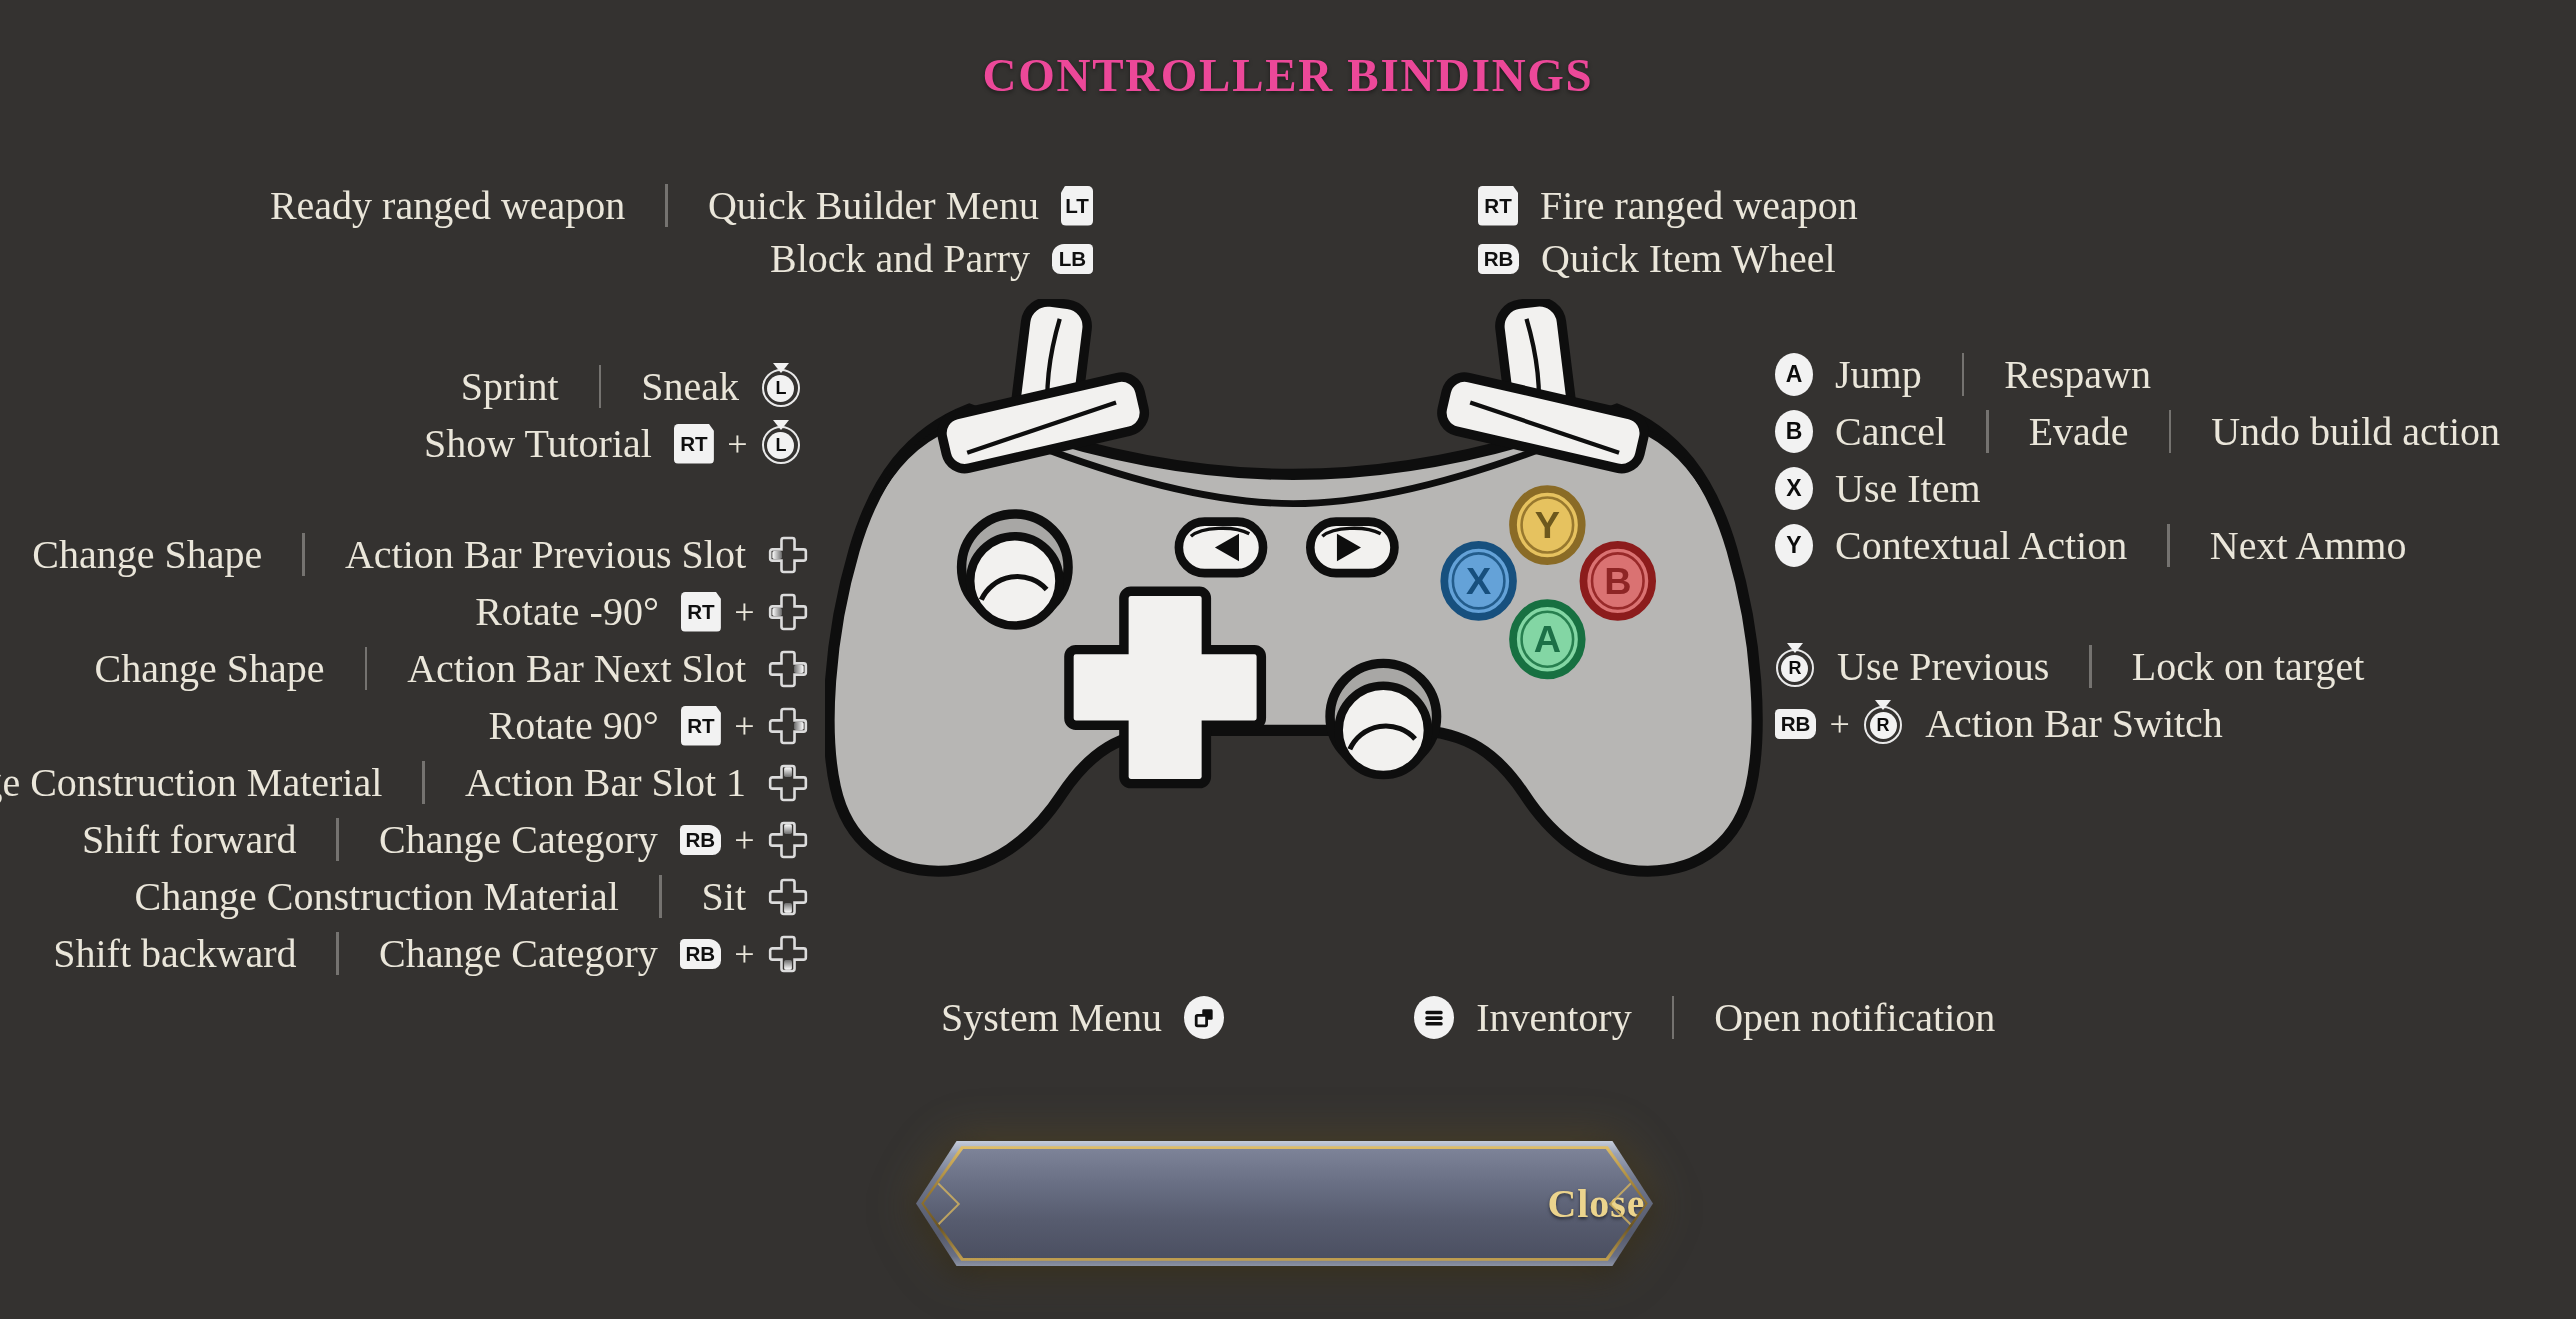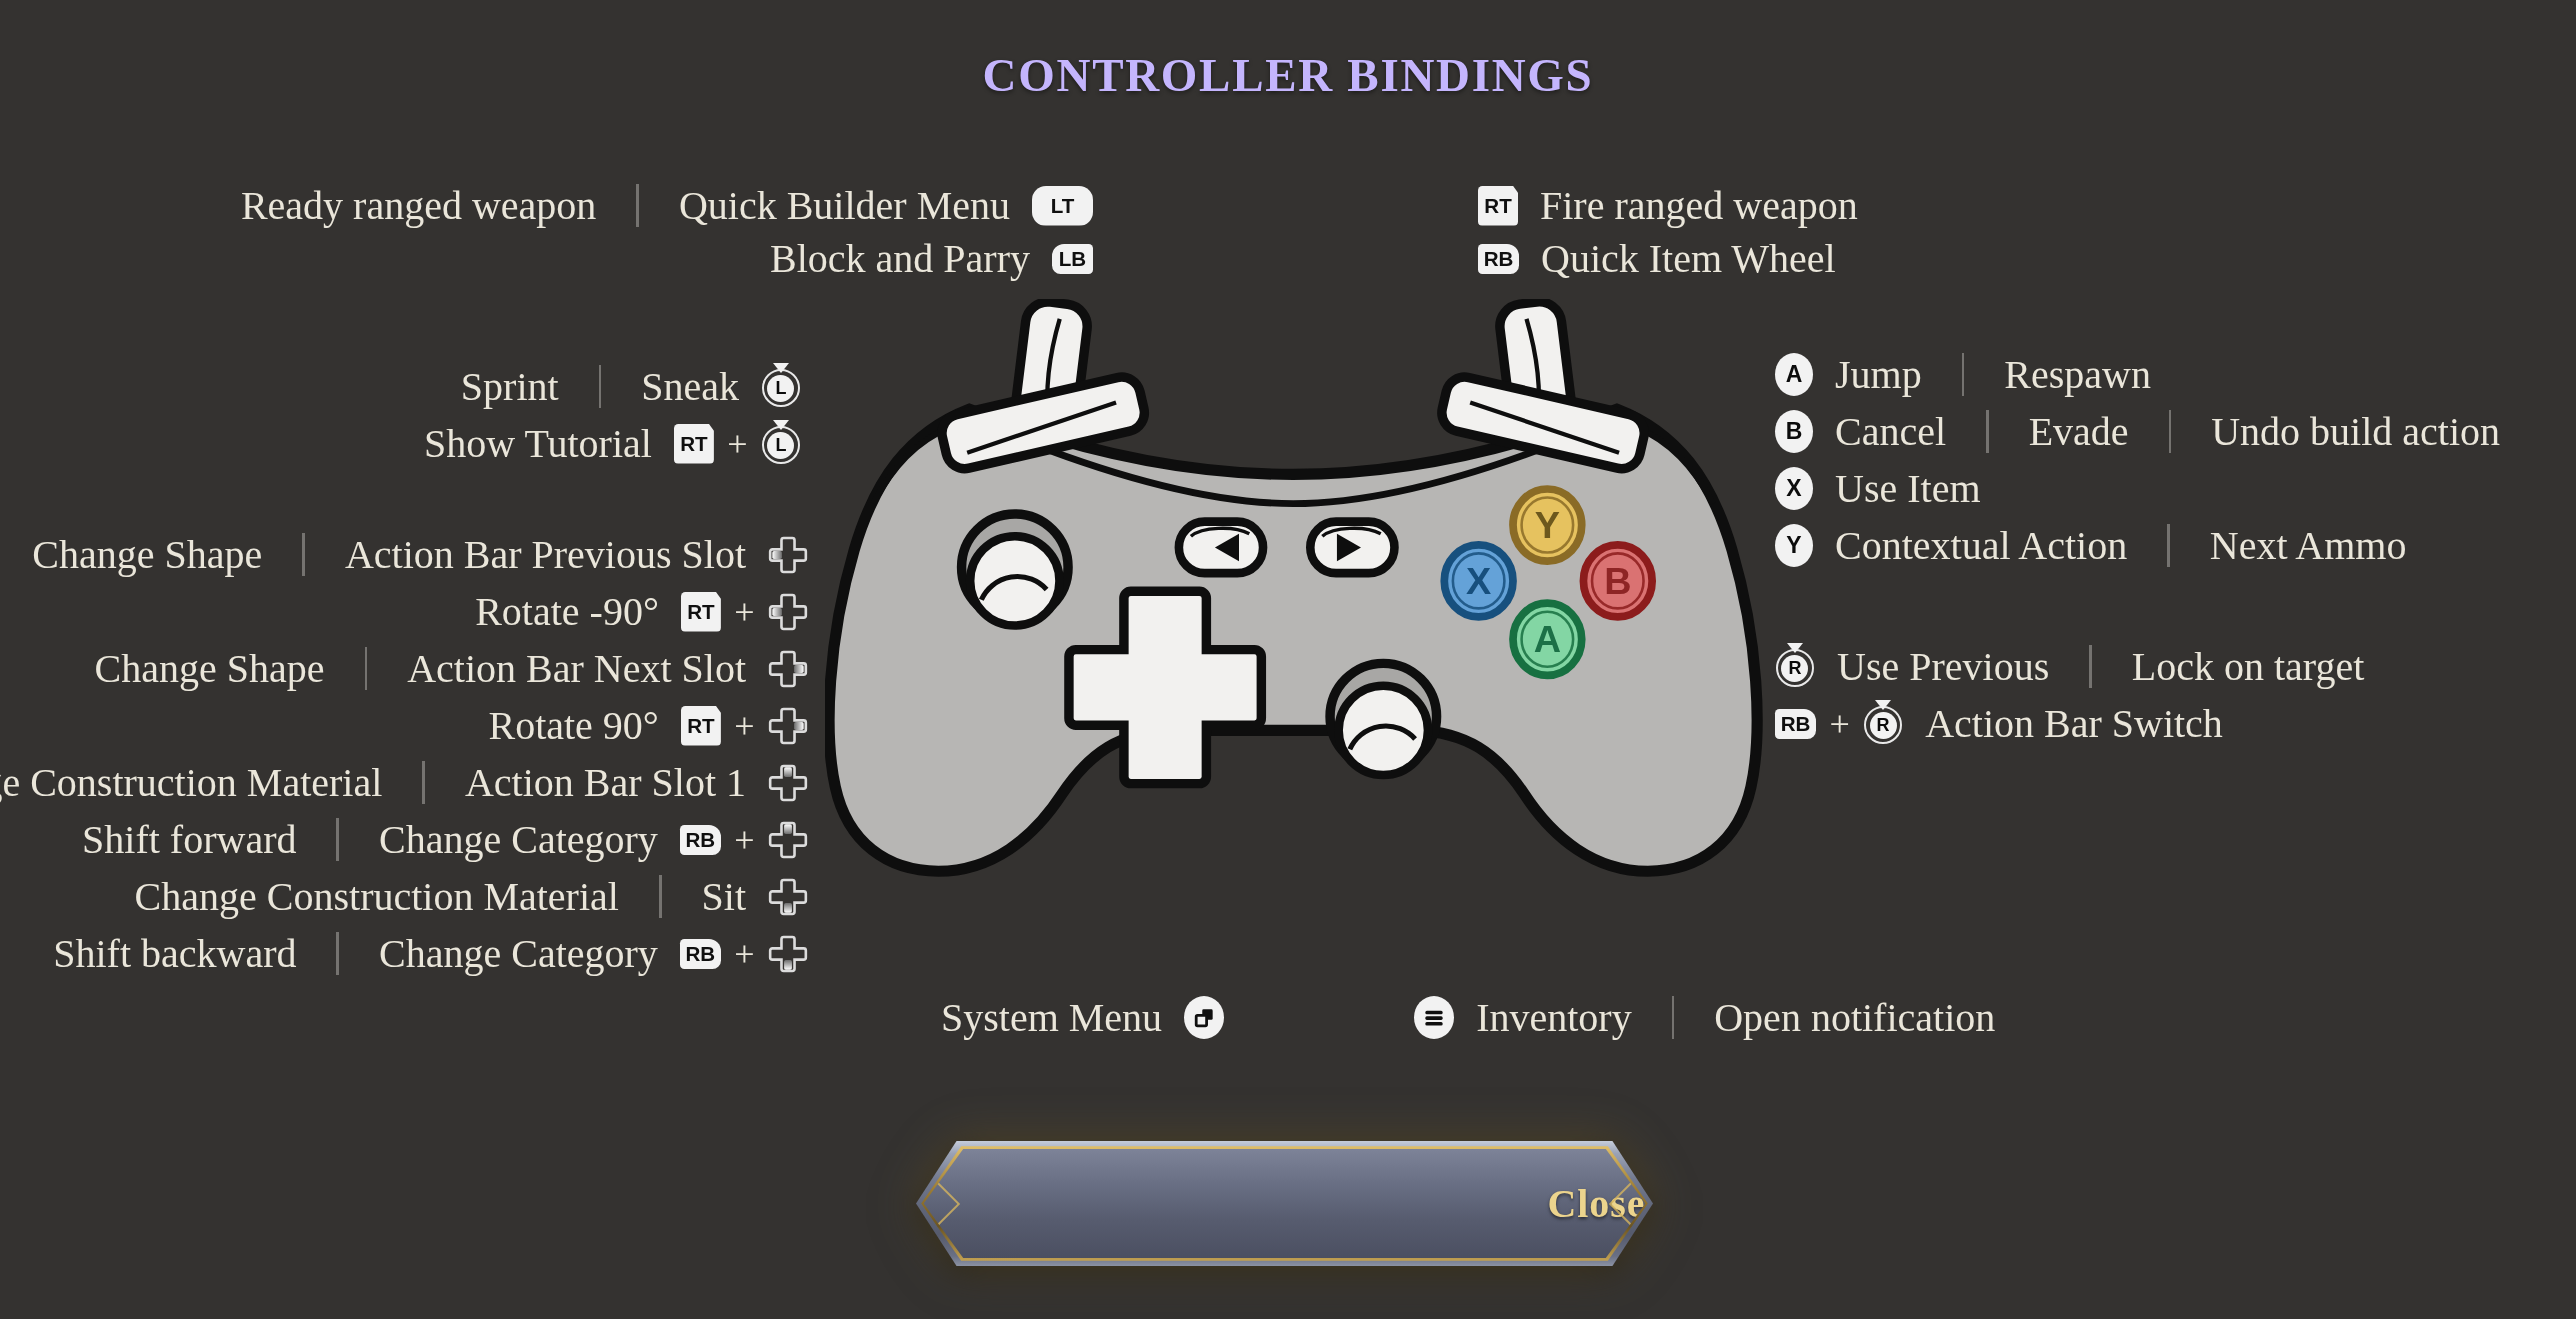--- a/index.html
+++ b/index.html
@@ -1,37 +1,37 @@
 <!DOCTYPE html>
 <html style="font-size:13.7px"><head>
 <meta charset="utf-8">
 <style>
   html,body{margin:0;padding:0}
   body{width:2576px;height:1319px;overflow:hidden;background:#343230;position:relative;
        font-family:"Liberation Serif",serif}
   .screen{position:absolute;inset:0}
 
   .title{position:absolute;top:48px;left:0;right:0;text-align:center;
-         font:700 47px "Liberation Serif",serif;letter-spacing:1.7px;color:#c4b5fd;
+         font:700 47px "Liberation Serif",serif;letter-spacing:1.7px;color:#ec4899;
          text-shadow:0 1.7px 4.3px rgba(0,0,0,.45)}
 
   .bgroup{position:absolute;display:flex;flex-direction:column}
   .right-al{align-items:flex-end}
   .left-al{align-items:flex-start}
   .brow{display:flex;align-items:center;gap:22px;height:57px;white-space:nowrap}
   .tight .brow{height:53px}
 
   .btxt{font:400 40px "Liberation Serif",serif;color:#eae6da;white-space:nowrap}
   .sep{width:2.6px;height:43px;background:#757370;margin:0 18px;flex:none}
   .plus{font:400 36px "Liberation Serif",serif;color:#eae6da;margin:0 -8.6px}
   .spacer{display:inline-block;height:0.9px}
 
   .badge{display:inline-flex;align-items:center;justify-content:center;flex:none;
          background:#f2f2f2;color:#101010;font:700 20.6px "Liberation Sans",sans-serif}
-  .badge.tl{width:61px;height:40px;border-radius:14px;clip-path:polygon(0 18%,13% 0,100% 0,100% 100%,0 100%)}
+  .badge.tl{width:32px;height:40px;border-radius:5px;clip-path:polygon(0 18%,13% 0,100% 0,100% 100%,0 100%)}
   .badge.tr{width:40px;height:40px;border-radius:4.3px;clip-path:polygon(0 0,87% 0,100% 18%,100% 100%,0 100%)}
   .badge.bl{width:41px;height:30px;border-radius:12px 4.3px 4.3px 8.6px}
   .badge.br{width:41px;height:30px;border-radius:4.3px 12px 8.6px 4.3px}
 
   .cbtn{display:inline-flex;align-items:center;justify-content:center;flex:none;
         width:38px;height:43px;border-radius:50%;background:#f2f2f2;color:#0c0c0c;
         font:700 23px "Liberation Sans",sans-serif}
 
   .oic{display:inline-flex;align-items:center;justify-content:center;flex:none;
        width:40px;height:43px;border-radius:50%;background:#f2f2f2}

